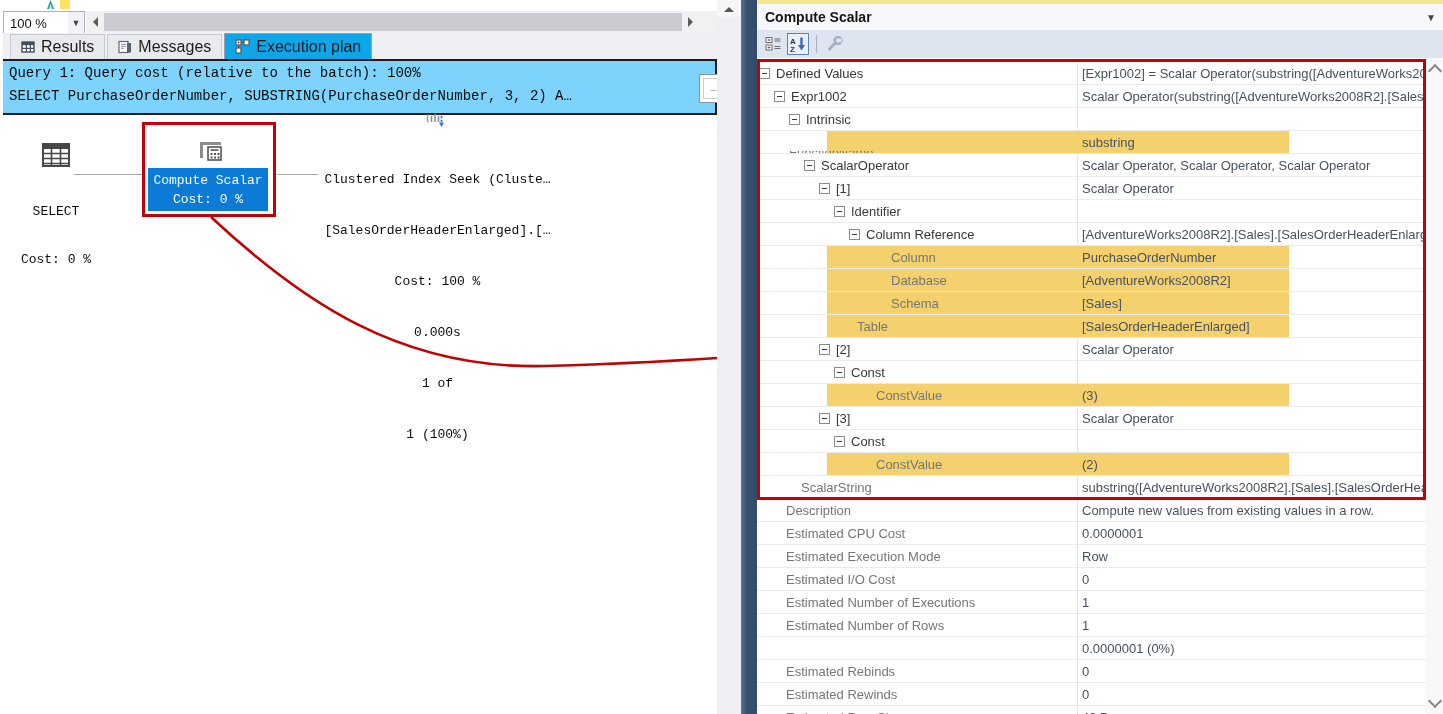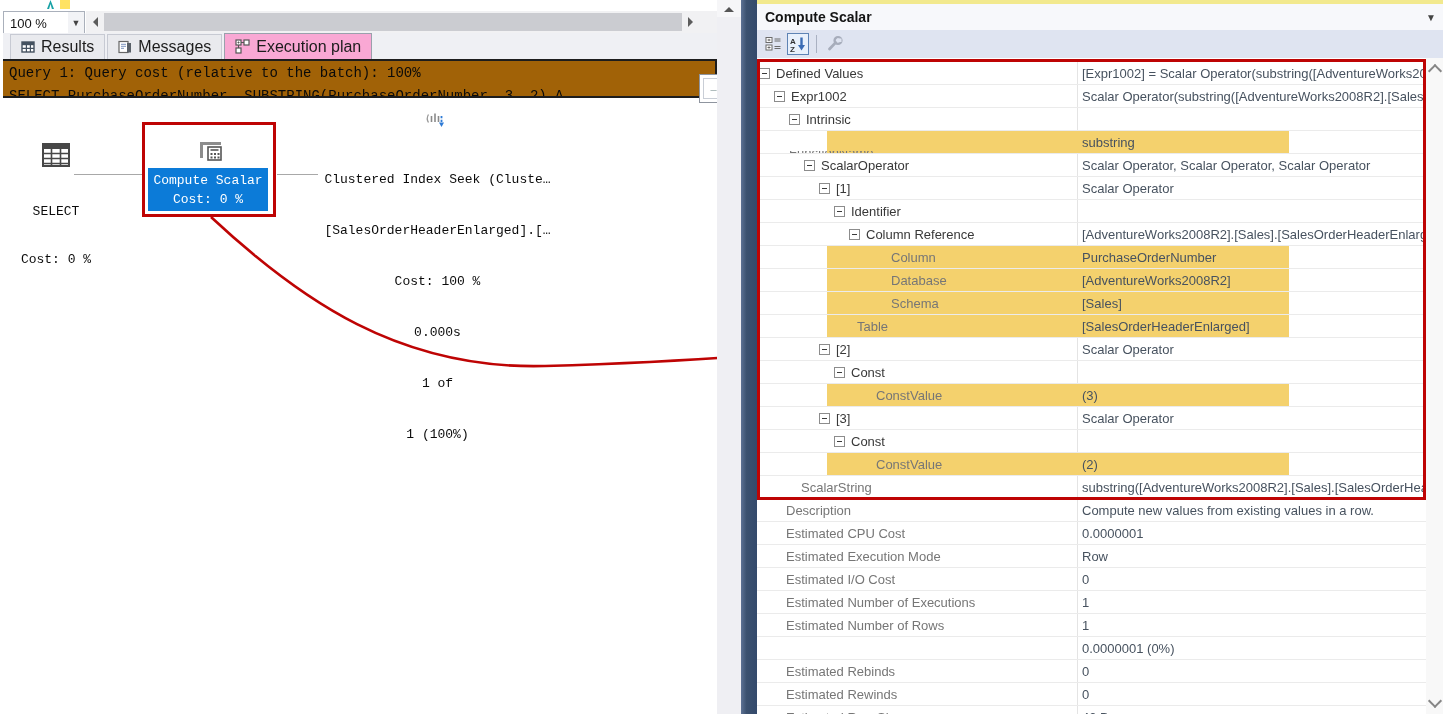--- a/index.html
+++ b/index.html
@@ -22,25 +22,25 @@
   .tri-r{width:0;height:0;border:5px solid transparent;border-left-color:#5c5c5c;margin-left:3px;}
   .tri-u{width:0;height:0;border:5px solid transparent;border-bottom-color:#555;margin-bottom:3px;}
   .hs-thumb{position:absolute;left:18px;top:2px;width:578px;height:18px;background:#cbccd1;}
   .vscroll{position:absolute;left:717px;top:0;width:24px;height:714px;background:#efeff3;}
   .vs-btn{position:absolute;left:0;top:0;width:24px;height:17px;background:#f6f6f8;
           display:flex;align-items:center;justify-content:center;}
   
   .tabstrip{position:absolute;left:3px;top:33px;width:714px;height:26px;background:#eff0f4;display:flex;align-items:flex-end;padding-left:7px;box-sizing:border-box;}
   .tab{height:24px;display:flex;align-items:center;gap:6px;padding:0 10px;font-size:16px;color:#1c1c1c;
        background:#e9eaee;border:1px solid #c7cad3;border-bottom:none;margin-right:2px;}
-  .tab.active{background:#f9a8d4;border-color:#9aa0ac;height:25px;align-items:center;}
+  .tab.active{background:#0ea5e9;border-color:#9aa0ac;height:25px;align-items:center;}
   .tab svg{display:block;}
   
-  .qband{position:absolute;left:3px;top:59px;width:714px;height:39px;box-sizing:border-box;
-         border:2px solid #1d1d1d;border-left:none;background:#a16207;
+  .qband{position:absolute;left:3px;top:59px;width:714px;height:56px;box-sizing:border-box;
+         border:2px solid #1d1d1d;border-left:none;background:#7dd3fc;
          font-family:"Liberation Mono",monospace;font-size:14px;color:#0a0a0a;line-height:23px;
          padding:1px 0 0 6px;white-space:nowrap;overflow:hidden;}
   .plan-mini-btn{position:absolute;left:699px;top:74px;width:27px;height:27px;background:#fff;
          border:1px solid #8f959f;box-shadow:inset 0 0 0 3px #fff,inset 0 0 0 4px #c9ced6;
          display:flex;align-items:center;justify-content:center;color:#9aa;font-size:11px;}
   .node-label{position:absolute;text-align:center;font-family:"Liberation Mono",monospace;
               font-size:13px;color:#0b0b0b;line-height:16px;white-space:pre;}
   .connector{position:absolute;height:1px;background:#a8a8a8;}
   .cs-box{position:absolute;left:148px;top:168px;width:120px;height:43px;background:#0c7bd8;
           color:#fff;font-family:"Liberation Mono",monospace;font-size:13px;line-height:19px;

